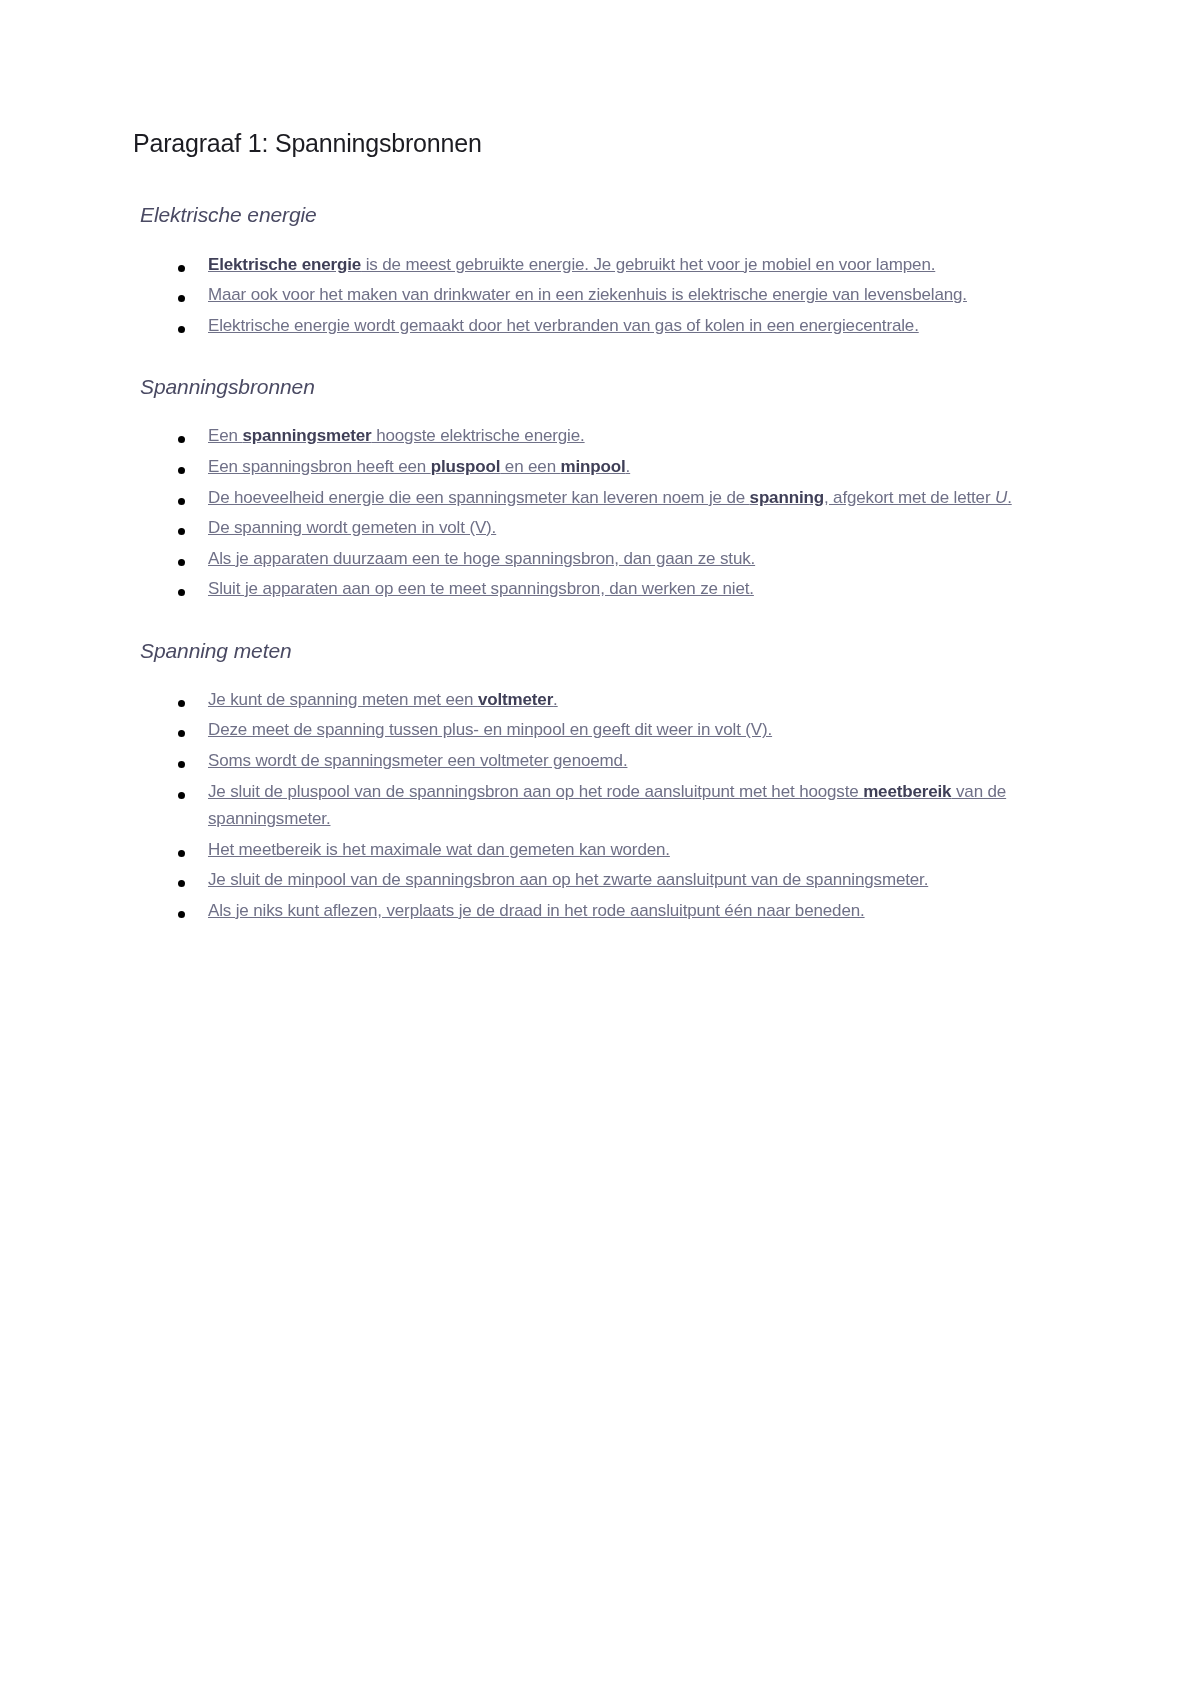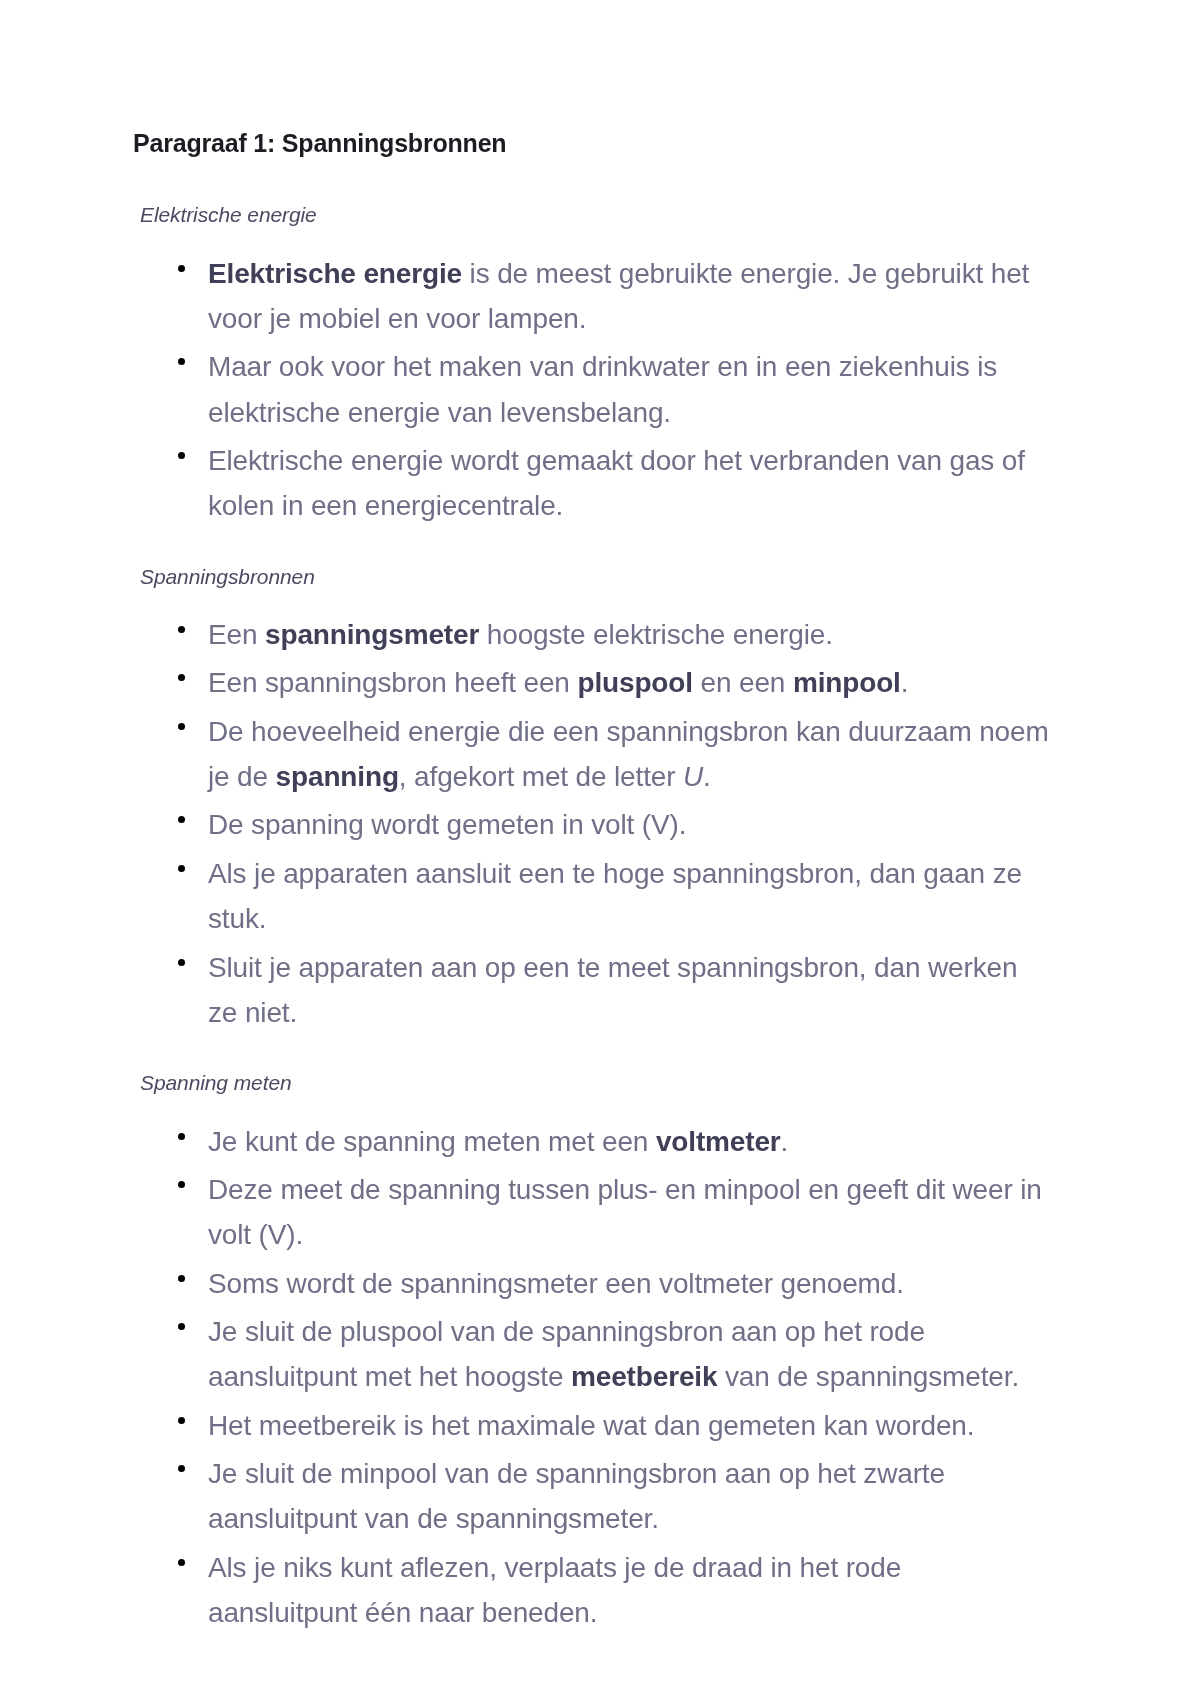--- a/index.html
+++ b/index.html
@@ -18,21 +18,21 @@
     position: relative;
     width: 1200px;
     height: 1698px;
     background: #ffffff;
     box-sizing: border-box;
     padding: 128px 150px 0 133px;
   }
 
   .doc-title {
     font-size: 25px;
-    font-weight: bold;
+    font-weight: normal;
     color: #1c1c22;
     letter-spacing: -0.2px;
     margin: 0 0 42px 0;
     line-height: 1.25;
   }
 
   .section {
     margin: 0 0 34px 7px;
   }
 
@@ -49,24 +49,25 @@
   ul.bullets {
     list-style: none;
     margin: 0;
     padding: 0;
   }
 
   ul.bullets > li {
     position: relative;
     padding-left: 68px;
     margin: 0 0 3px 0;
-    font-size: 28px;
+    font-size: 17px;
     line-height: 1.62;
     color: #6f7087;
     letter-spacing: -0.15px;
+    text-decoration: underline;
   }
 
   ul.bullets > li::before {
     content: "";
     position: absolute;
     left: 38px;
     top: 14px;
     width: 7px;
     height: 7px;
     border-radius: 50%;
@@ -96,23 +97,23 @@
           <li><span class="b">Elektrische energie</span><span> is de meest gebruikte energie. Je gebruikt het voor je mobiel en voor lampen.</span></li>
           <li><span>Maar ook voor het maken van drinkwater en in een ziekenhuis is elektrische energie van levensbelang.</span></li>
           <li><span>Elektrische energie wordt gemaakt door het verbranden van gas of kolen in een energiecentrale.</span></li>
         </ul>
       </section>
       <section class="section">
         <h2 class="section-heading">Spanningsbronnen</h2>
         <ul class="bullets">
           <li><span>Een </span><span class="b">spanningsmeter</span><span> hoogste elektrische energie.</span></li>
           <li><span>Een spanningsbron heeft een </span><span class="b">pluspool</span><span> en een </span><span class="b">minpool</span><span>.</span></li>
-          <li><span>De hoeveelheid energie die een spanningsbron kan duurzaam noem je de </span><span class="b">spanning</span><span>, afgekort met de letter </span><span class="i">U</span><span>.</span></li>
+          <li><span>De hoeveelheid energie die een spanningsmeter kan leveren noem je de </span><span class="b">spanning</span><span>, afgekort met de letter </span><span class="i">U</span><span>.</span></li>
           <li><span>De spanning wordt gemeten in volt (V).</span></li>
-          <li><span>Als je apparaten aansluit een te hoge spanningsbron, dan gaan ze stuk.</span></li>
+          <li><span>Als je apparaten duurzaam een te hoge spanningsbron, dan gaan ze stuk.</span></li>
           <li><span>Sluit je apparaten aan op een te meet spanningsbron, dan werken ze niet.</span></li>
         </ul>
       </section>
       <section class="section">
         <h2 class="section-heading">Spanning meten</h2>
         <ul class="bullets">
           <li><span>Je kunt de spanning meten met een </span><span class="b">voltmeter</span><span>.</span></li>
           <li><span>Deze meet de spanning tussen plus- en minpool en geeft dit weer in volt (V).</span></li>
           <li><span>Soms wordt de spanningsmeter een voltmeter genoemd.</span></li>
           <li><span>Je sluit de pluspool van de spanningsbron aan op het rode aansluitpunt met het hoogste </span><span class="b">meetbereik</span><span> van de spanningsmeter.</span></li>

